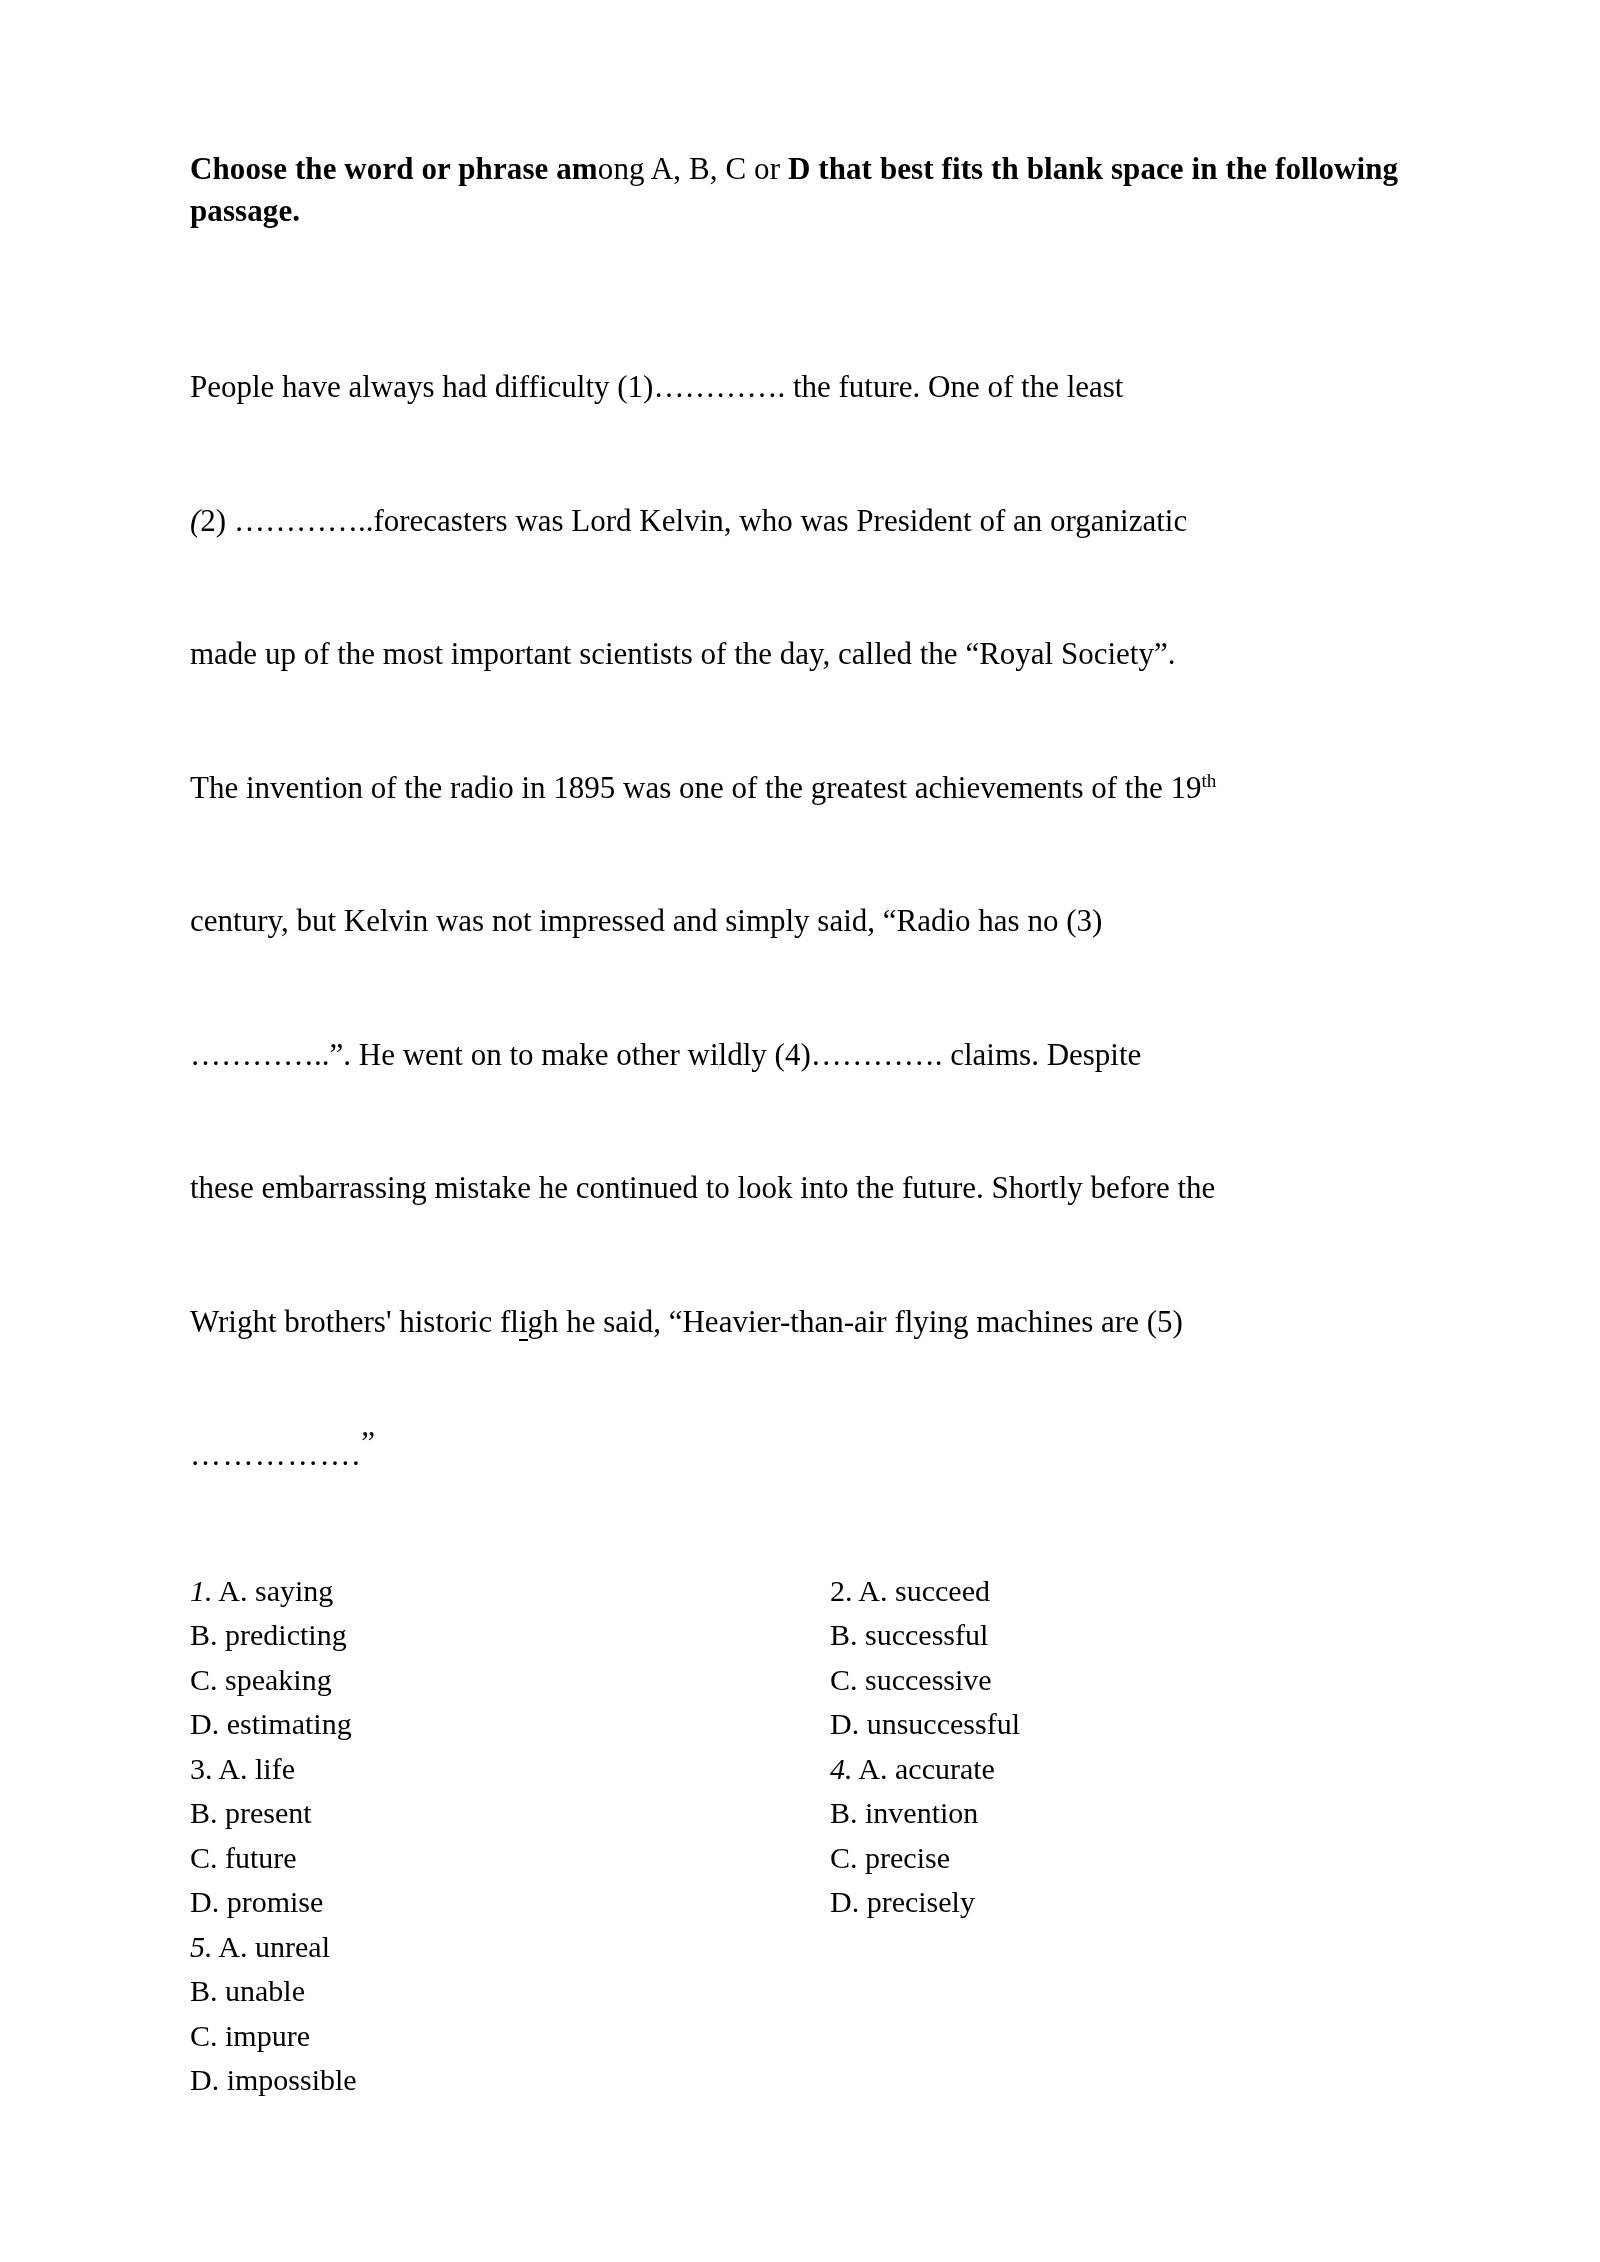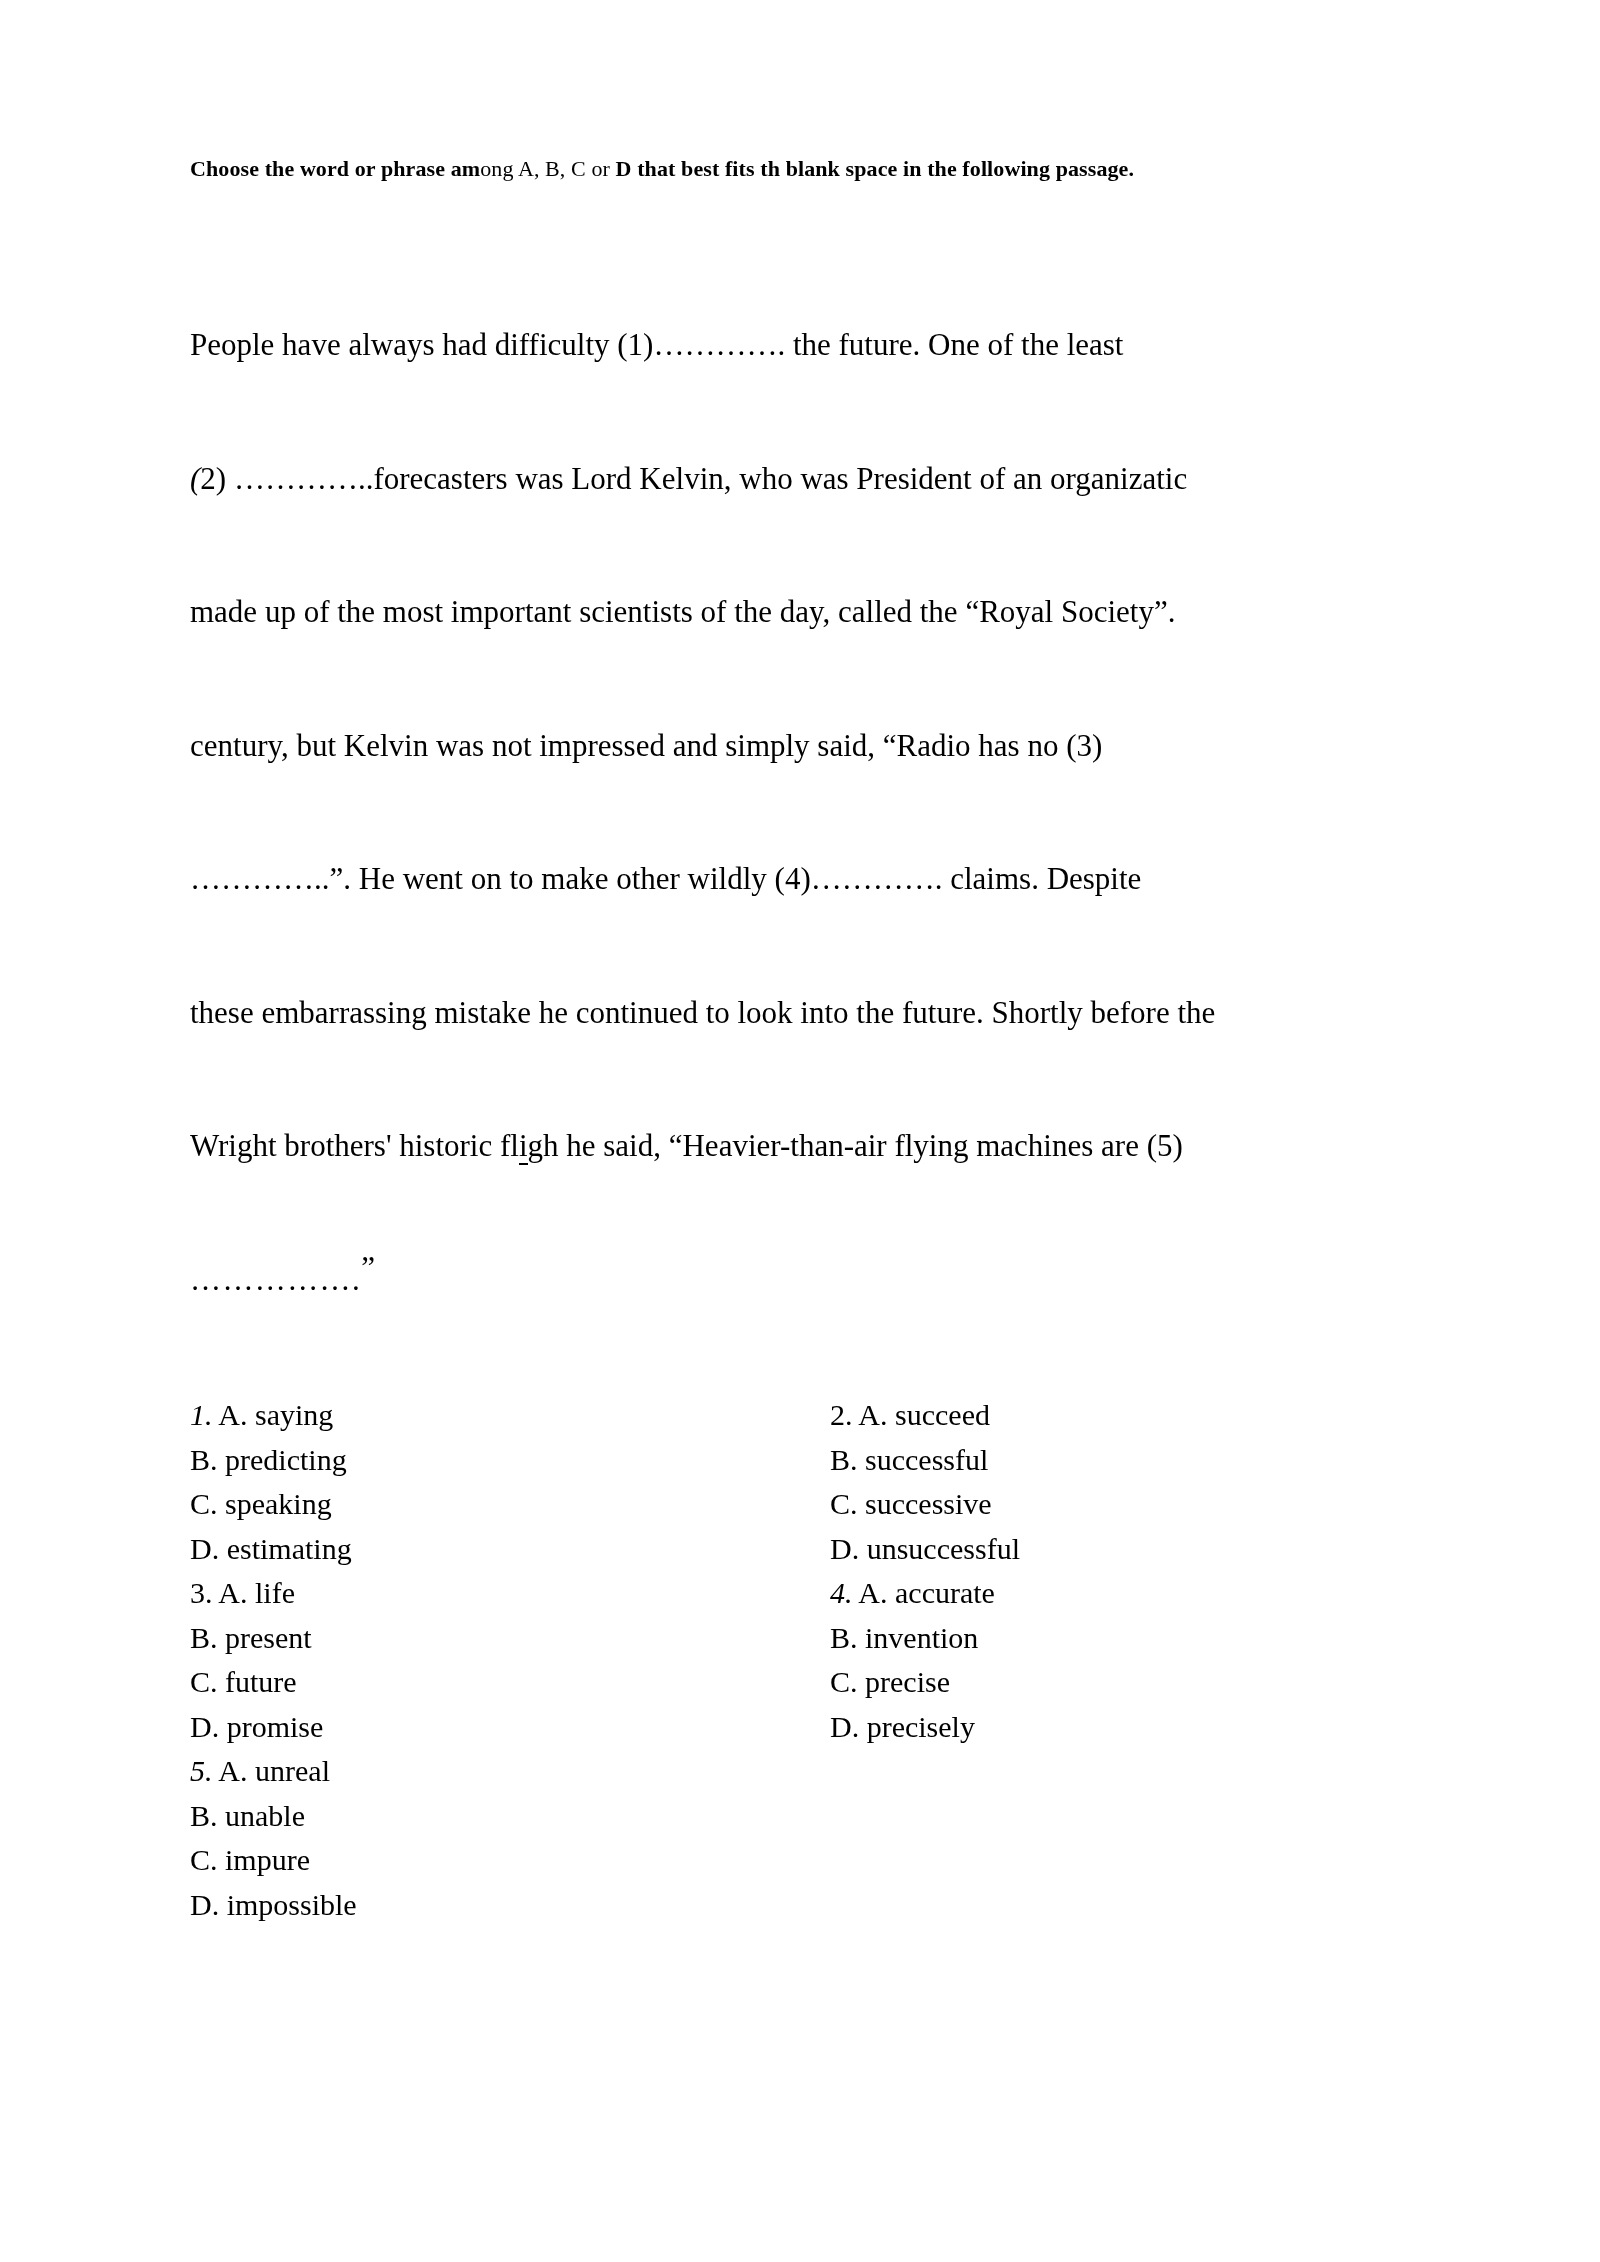--- a/index.html
+++ b/index.html
@@ -20,21 +20,21 @@
   }
   .content {
     position: absolute;
     left: 190px;
     top: 148px;
     width: 1290px;
   }
 
   
   .heading {
-    font-size: 22px;
+    font-size: 31px;
     line-height: 42px;
     letter-spacing: 0.1px;
     margin: 0 0 0 0;
     text-align: left;
   }
   .heading .b { font-weight: bold; }
   .heading .r { font-weight: normal; }
 
   
   .passage {
@@ -100,20 +100,21 @@
 
     <p class="heading">
       <span class="b">Choose the word or phrase am</span><span class="r">ong A, B, C or </span><span class="b">D that best fits th blank space in</span>
       <span class="b">the following passage.</span>
     </p>
 
     <div class="passage">
       <span class="ln">People have always had difficulty (1)…………. the future. One of the least</span>
       <span class="ln"><span class="ital">(</span><span>2) …………..forecasters was Lord Kelvin, who was President of an organizatic</span></span>
       <span class="ln">made up of the most important scientists of the day, called the “Royal Society”.</span>
+      <span class="ln"><span>The invention of the radio in 1895 was one of the greatest achievements of the 19</span><sup class="ord">th</sup></span>
       <span class="ln">century, but Kelvin was not impressed and simply said, “Radio has no (3)</span>
       <span class="ln">…………..”. He went on to make other wildly (4)…………. claims. Despite</span>
       <span class="ln">these embarrassing mistake he continued to look into the future. Shortly before the</span>
       <span class="ln"><span>Wright brothers' historic fl</span><span class="squiggle">i</span><span>gh he said, “Heavier-than-air flying machines are (5)</span></span>
       <span class="closequote-line"><span class="dotrow">…………….</span><span class="raise-quote">”</span></span>
     </div>
 
     <div class="options" id="options-root">
       <div class="col col-left" id="col-left">
           <span class="opt"><span class="num-i">1.</span> <span>A. saying</span></span>

